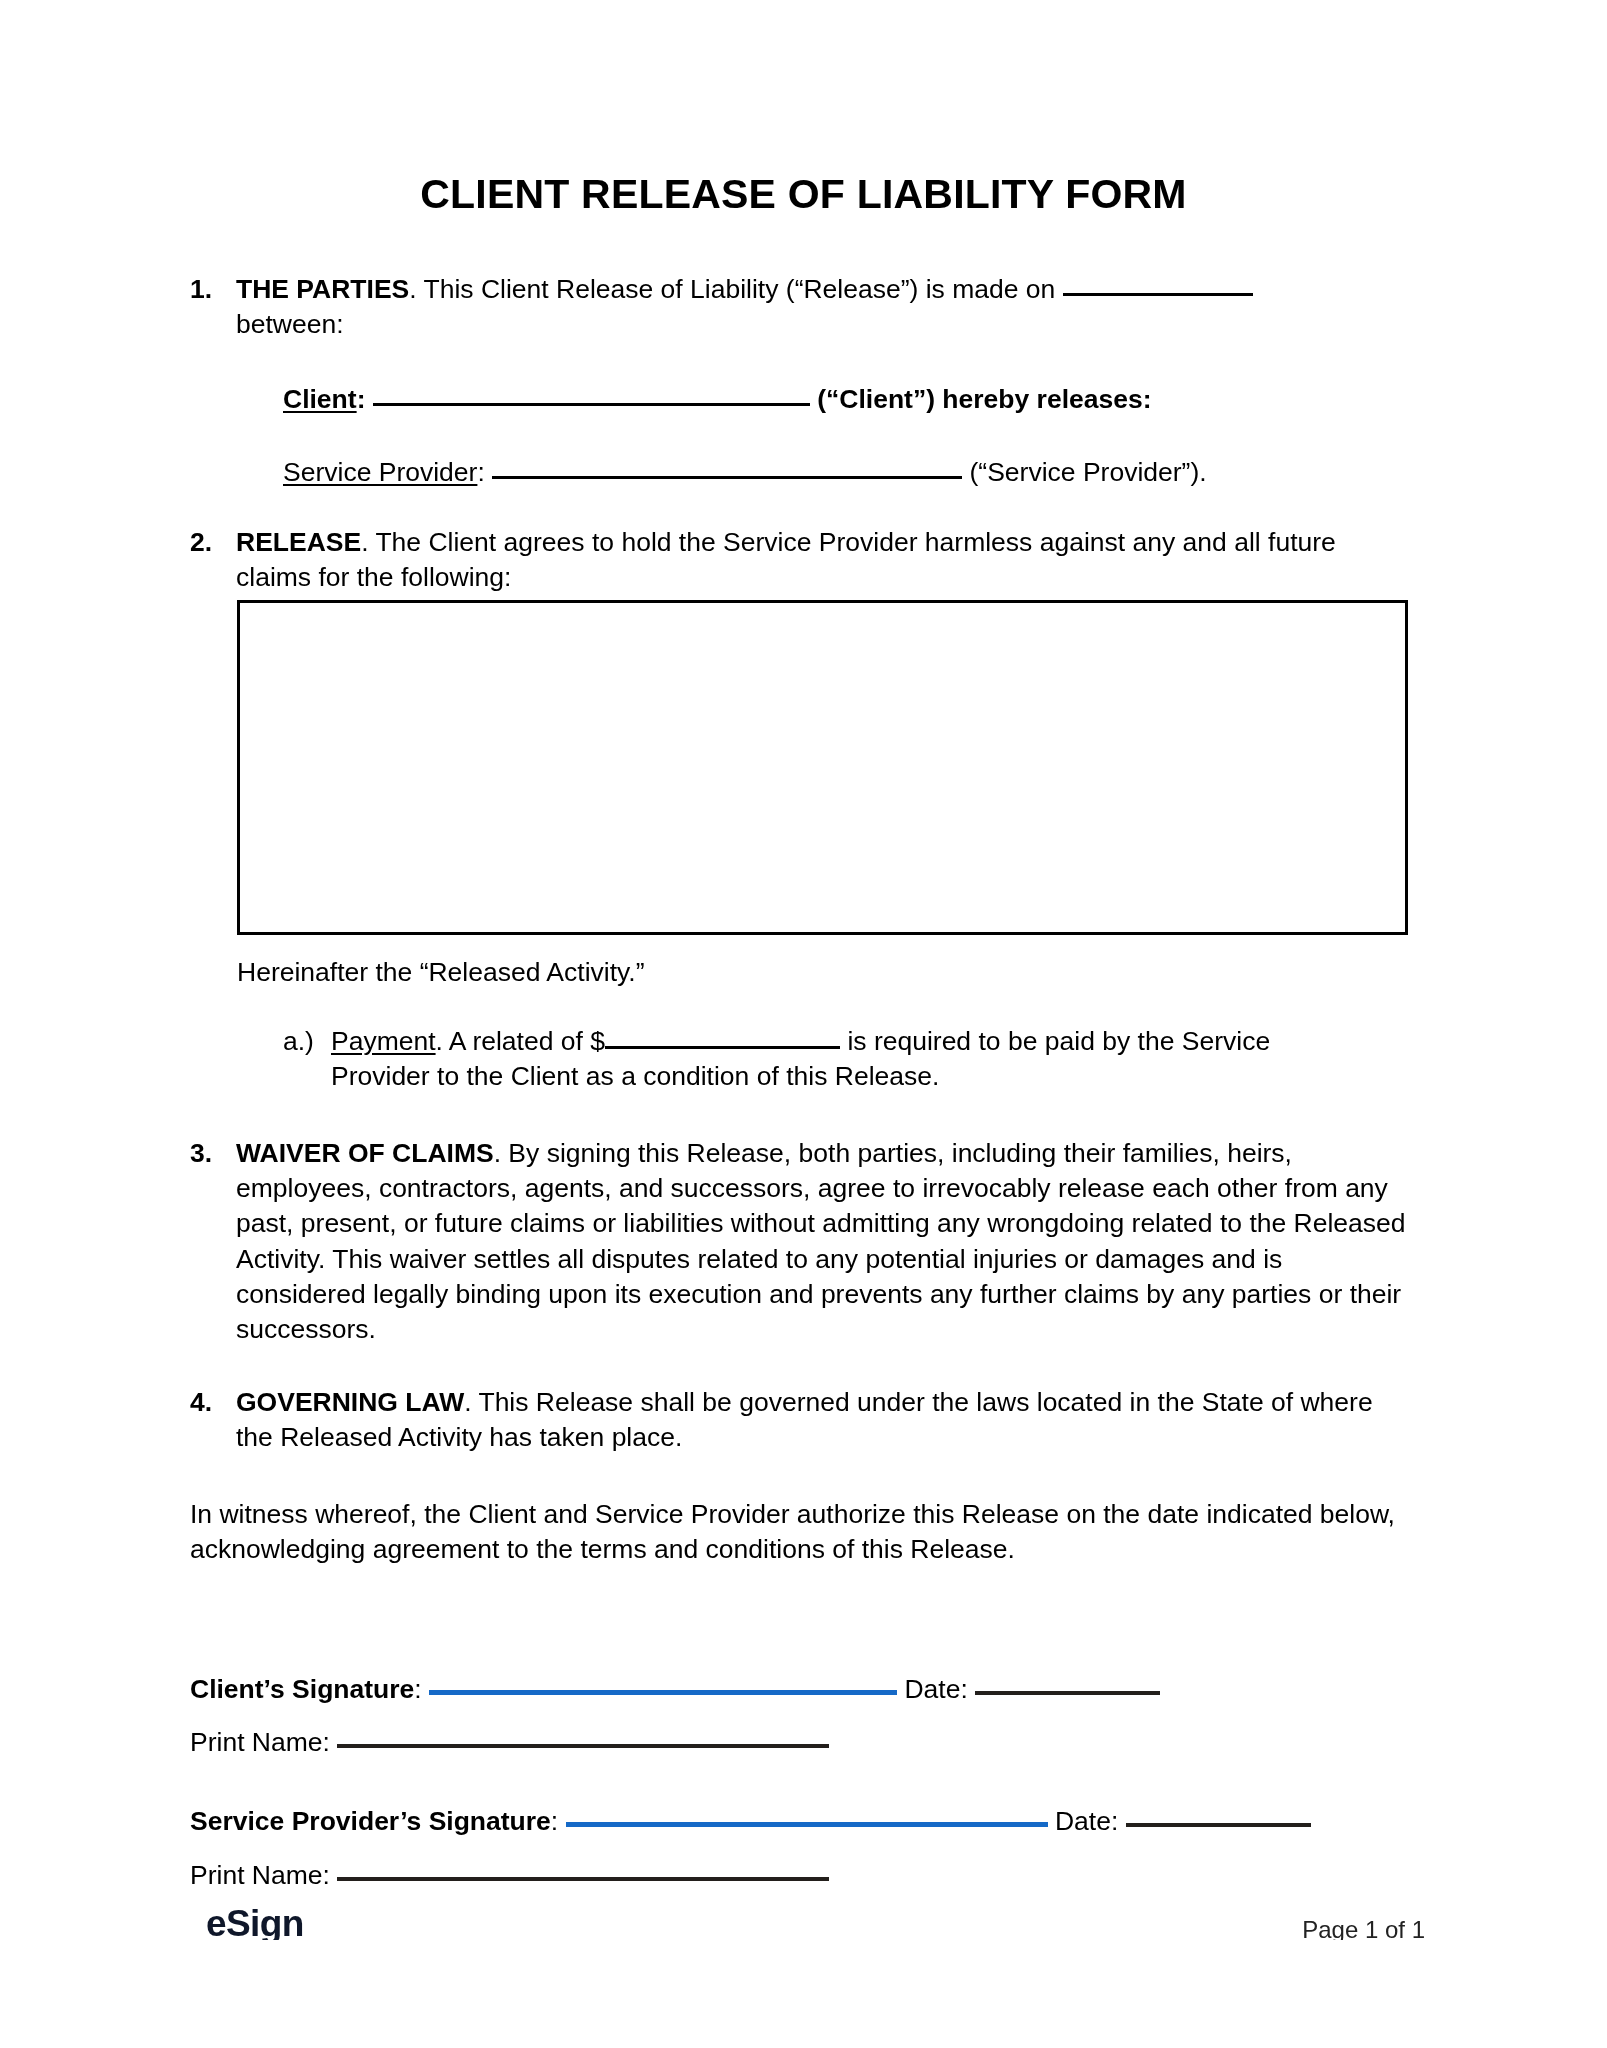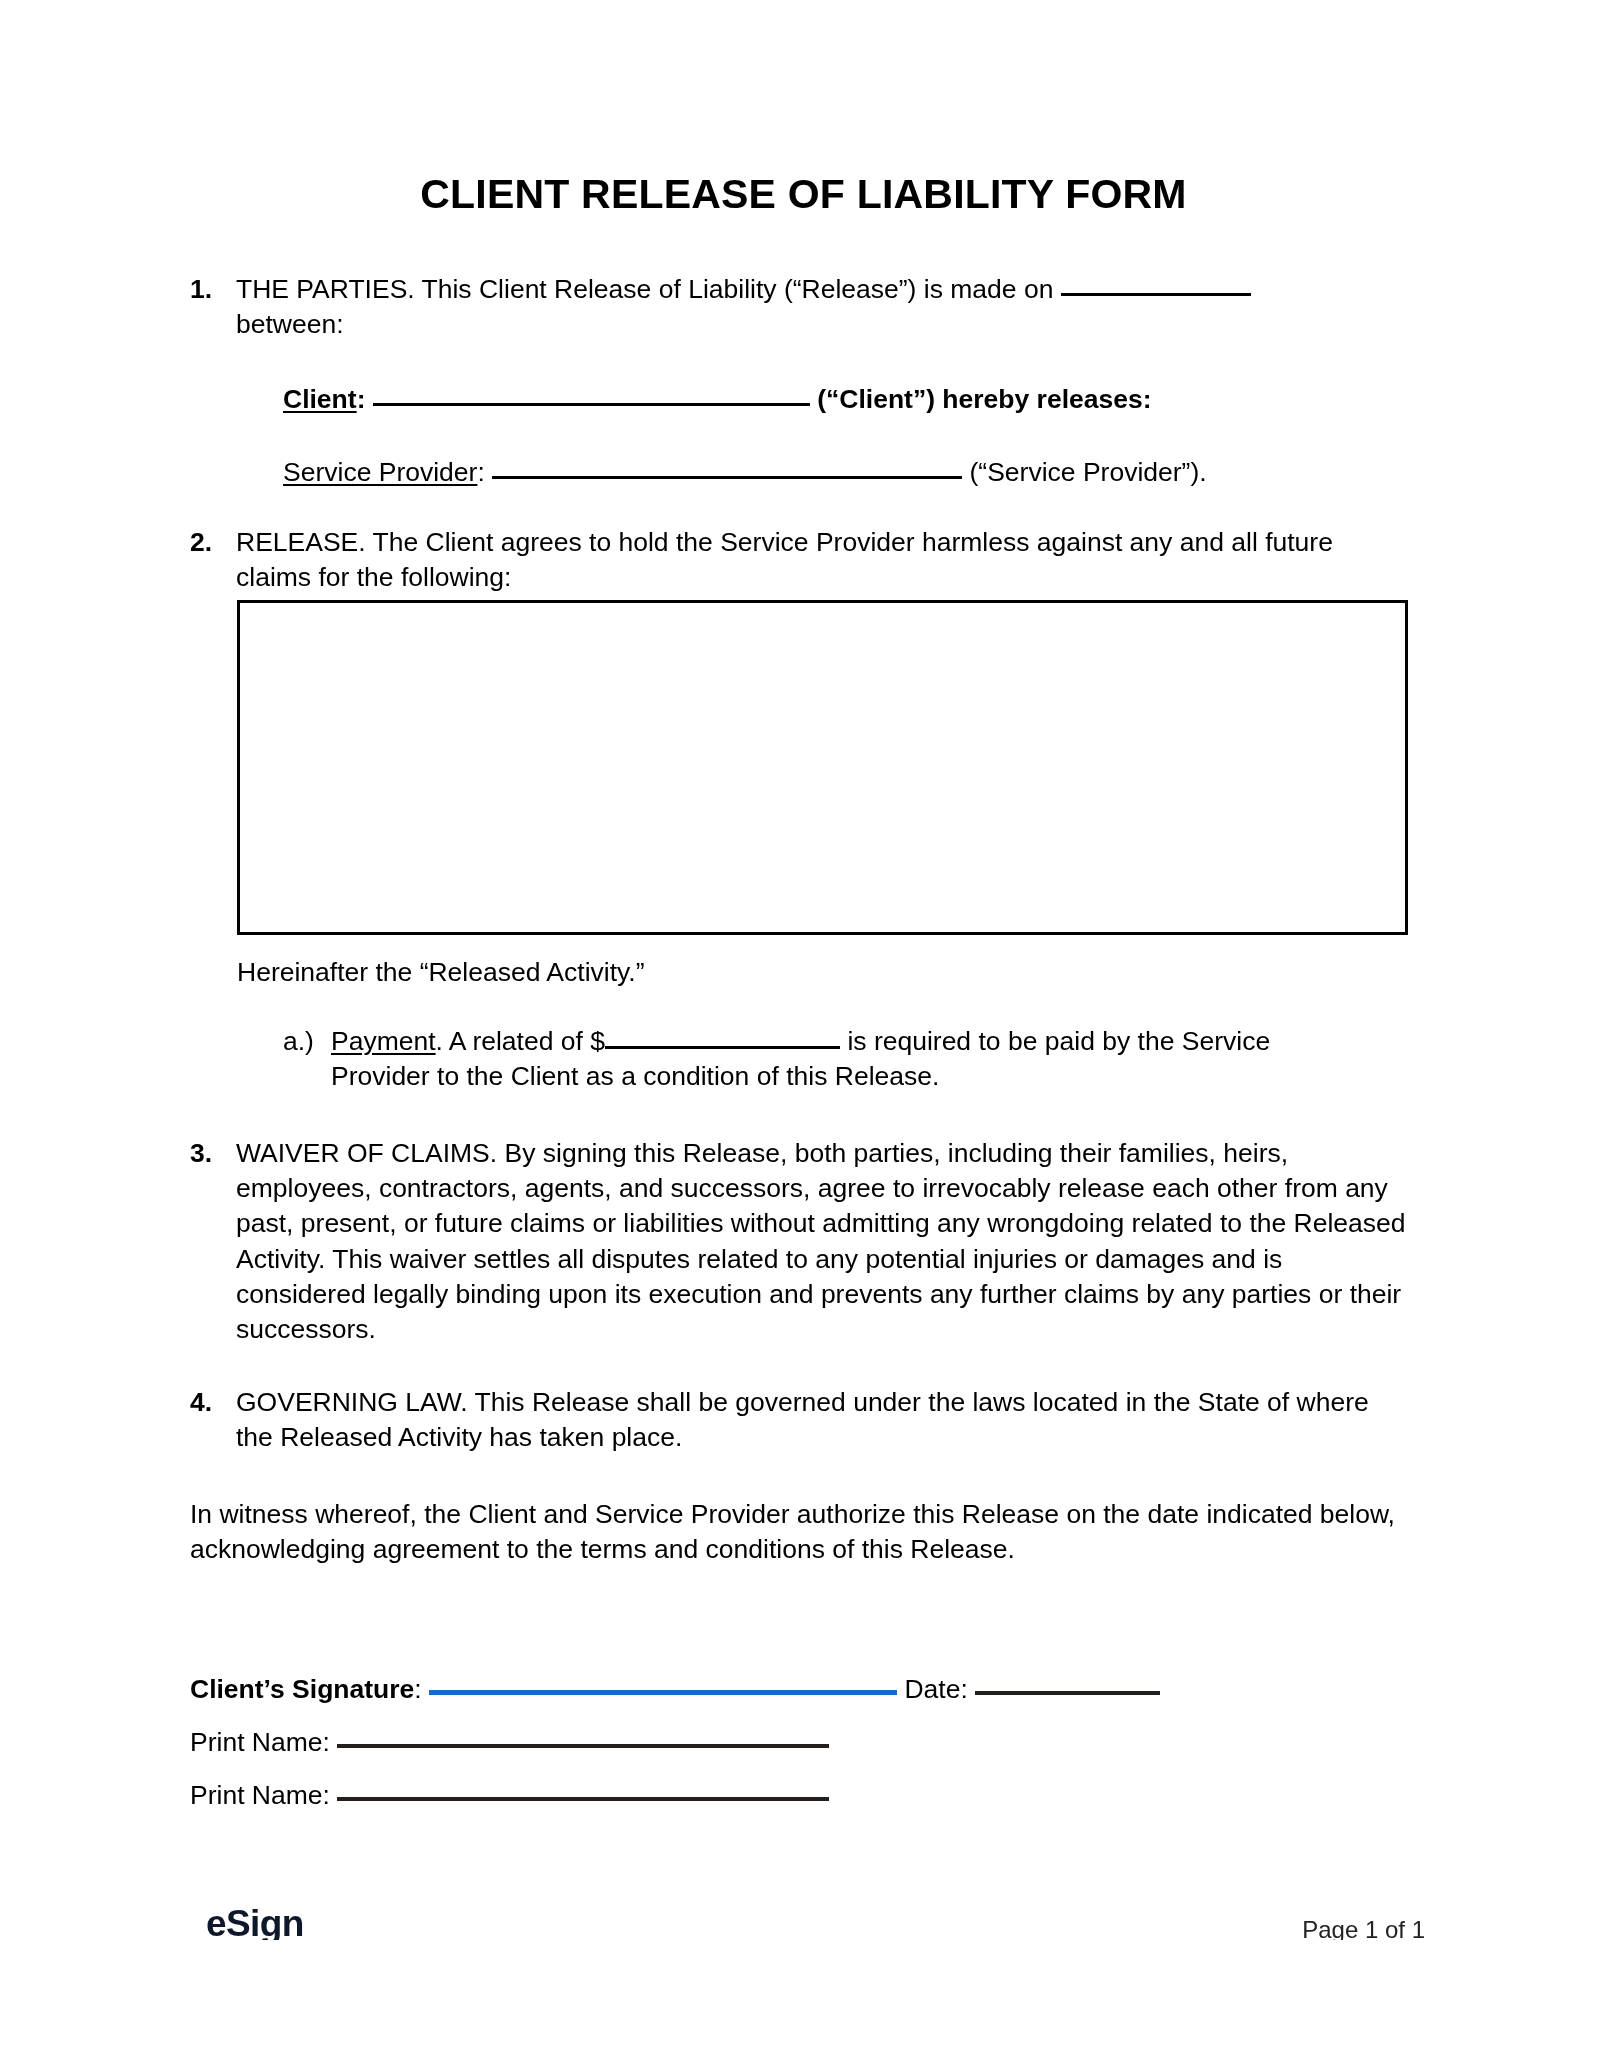--- a/index.html
+++ b/index.html
@@ -45,21 +45,21 @@
     left: 0;
     top: 0;
     width: 46px;
     font-weight: bold;
     text-align: left;
   }
   .clause .body {
     margin-left: 46px;
     display: block;
   }
-  .clause b, .bold { font-weight: normal; }
+  .clause b, .bold { font-weight: bold; }
 
   
   .party-line {
     position: absolute;
     left: 283px;
     font-size: 26.5px;
     line-height: 1.33;
     white-space: nowrap;
   }
   .u { text-decoration: underline; text-underline-offset: 3px; }
@@ -225,20 +225,26 @@
       <span class="sig-line-blue"></span>
       <span>Date:</span>
       <span class="date-line"></span>
     </div>
 
     <div class="sig-row" style="margin-top: 18px;">
       <span>Print Name:</span>
       <span class="print-line"></span>
     </div>
 
+    <div class="sig-row" style="margin-top: 44px;">
+      <span class="sig-label">Service Provider’s Signature</span><span>:</span>
+      <span class="sig-line-blue sp"></span>
+      <span>Date:</span>
+      <span class="date-line"></span>
+    </div>
 
     <div class="sig-row" style="margin-top: 18px;">
       <span>Print Name:</span>
       <span class="print-line"></span>
     </div>
 
   </div>
 
   <div class="footer-logo">eSign</div>
   <div class="footer-page">Page 1 of 1</div>

